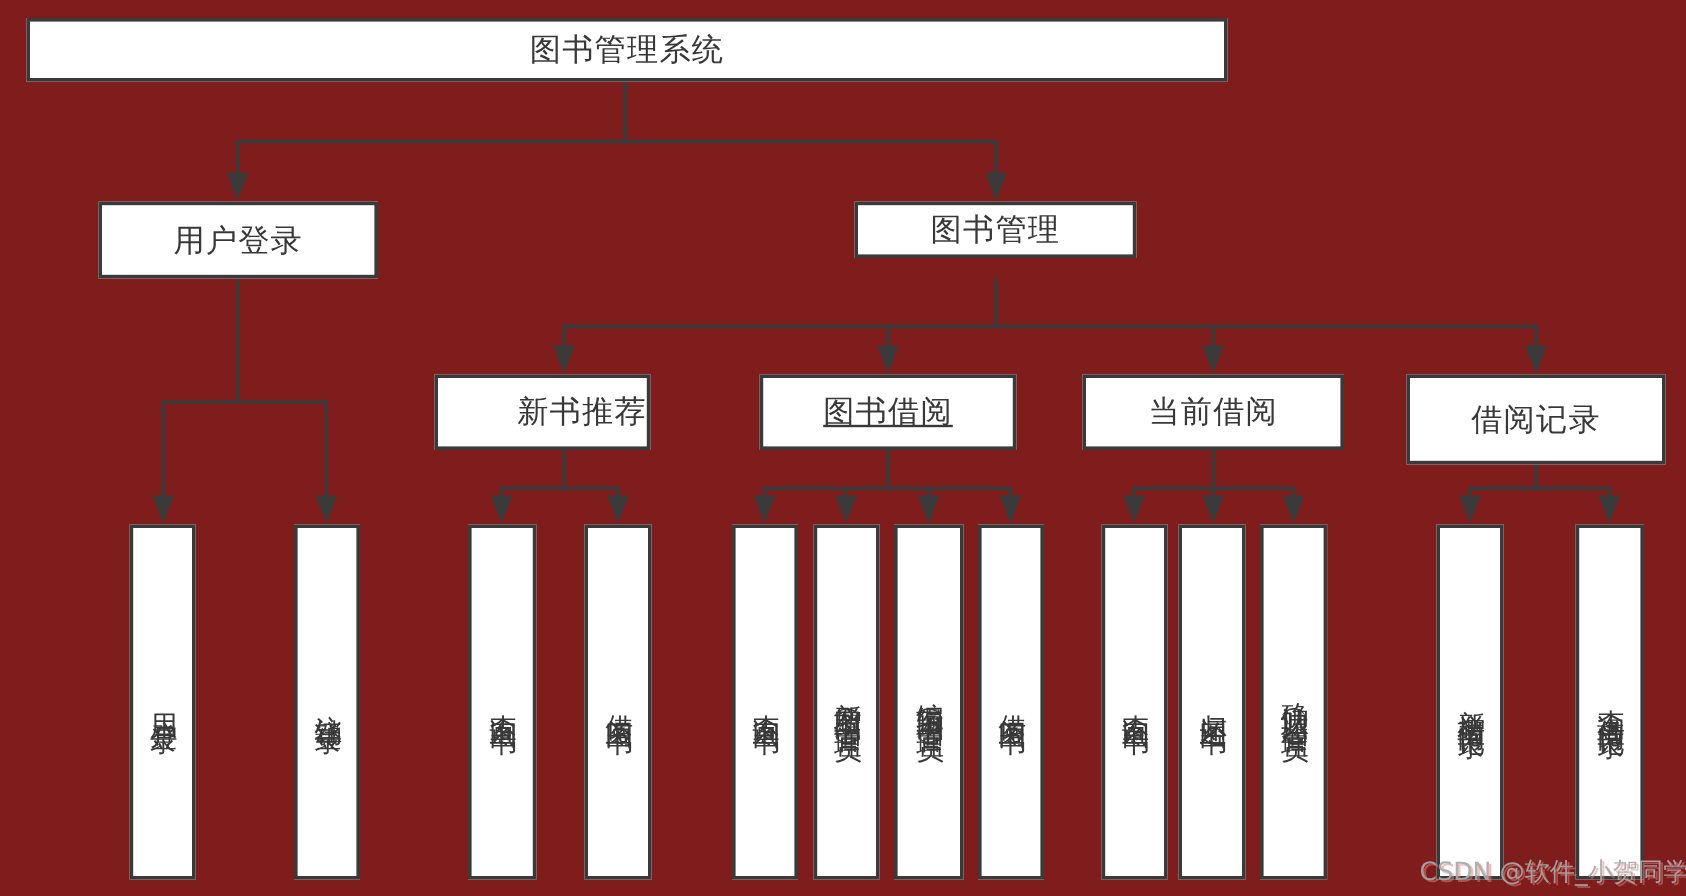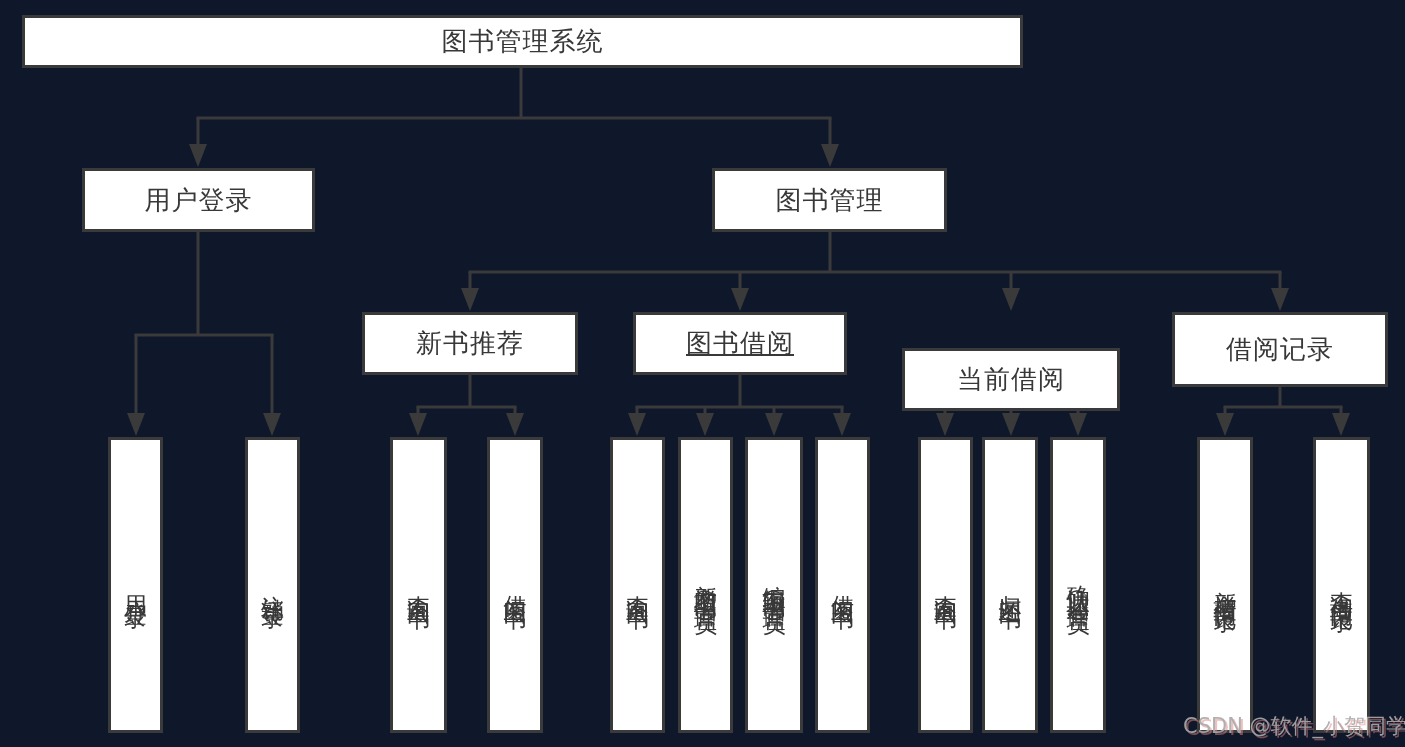--- a/index.html
+++ b/index.html
@@ -5,21 +5,21 @@
   html, body {
     margin: 0;
     padding: 0;
     background: #ffffff;
     font-family: "DejaVu Sans", "Liberation Sans", sans-serif;
   }
   #stage {
     position: relative;
     width: 1405px;
     height: 747px;
-    background: #0f172a;
+    background: #7f1d1d;
     overflow: hidden;
   }
   #wires {
     position: absolute;
     left: 0;
     top: 0;
     z-index: 1;
   }
   .node {
     position: absolute;
@@ -126,31 +126,31 @@
     </g>
   </svg>
 
   <div class="node" style="left:22px; top:15px; width:1001px; height:53px;">
     <span>图书管理系统</span>
   </div>
 
   <div class="node" style="left:82px; top:168px; width:233px; height:64px;">
     <span>用户登录</span>
   </div>
-  <div class="node" style="left:712px; top:168px; width:235px; height:64px;">
+  <div class="node" style="left:712px; top:168px; width:235px; height:47px;">
     <span>图书管理</span>
   </div>
 
-  <div class="node" style="left:362px; top:312px; width:216px; height:63px;">
+  <div class="node" style="left:362px; top:312px; width:180px; height:63px;justify-content:flex-end;">
     <span>新书推荐</span>
   </div>
   <div class="node" style="left:633px; top:312px; width:214px; height:63px;text-decoration:underline;">
     <span>图书借阅</span>
   </div>
-  <div class="node" style="left:902px; top:312px; width:218px; height:63px;margin-top:36px;">
+  <div class="node" style="left:902px; top:312px; width:218px; height:63px;">
     <span>当前借阅</span>
   </div>
   <div class="node" style="left:1172px; top:312px; width:216px; height:75px;">
     <span>借阅记录</span>
   </div>
 
   <div class="node vnode" style="left:108px; top:437px; width:55px; height:296px;">
     <span>用户登录</span>
   </div>
   <div class="node vnode" style="left:245px; top:437px; width:55px; height:296px;">

